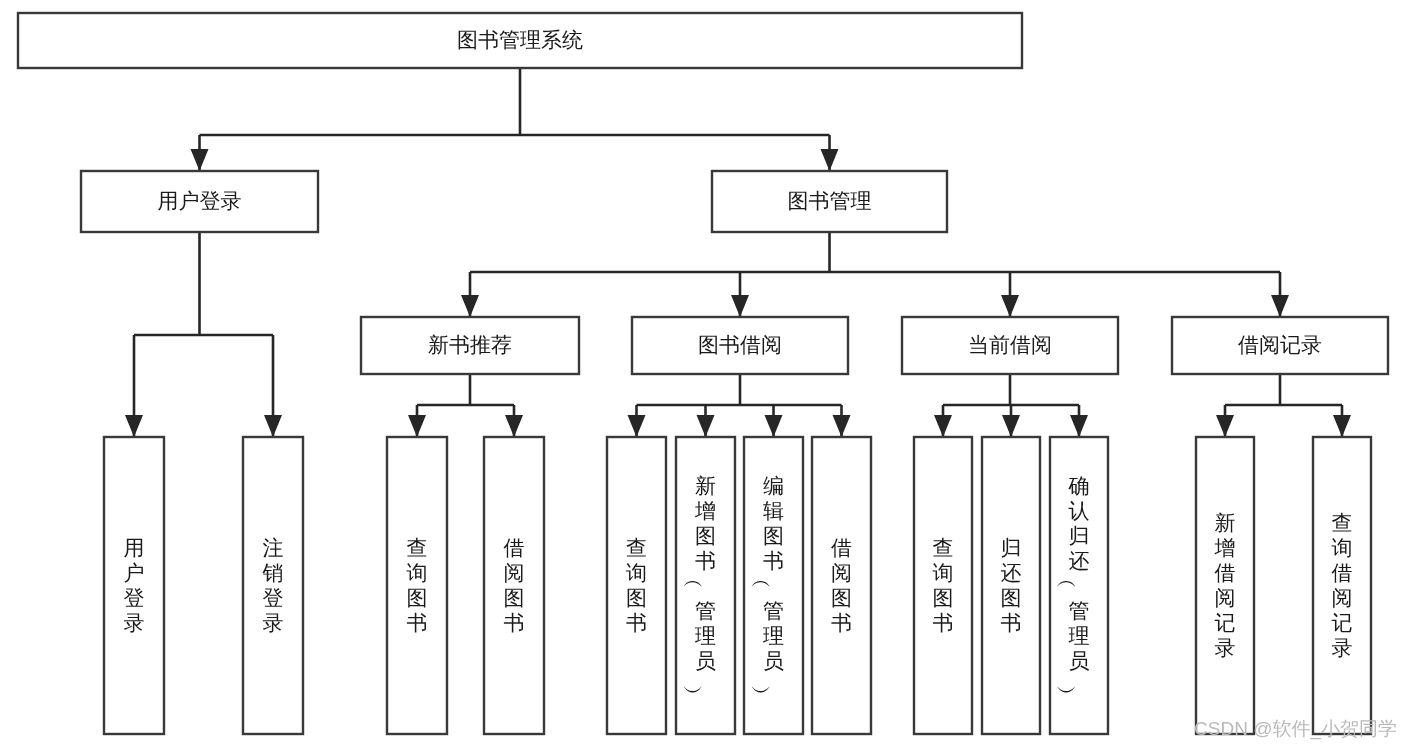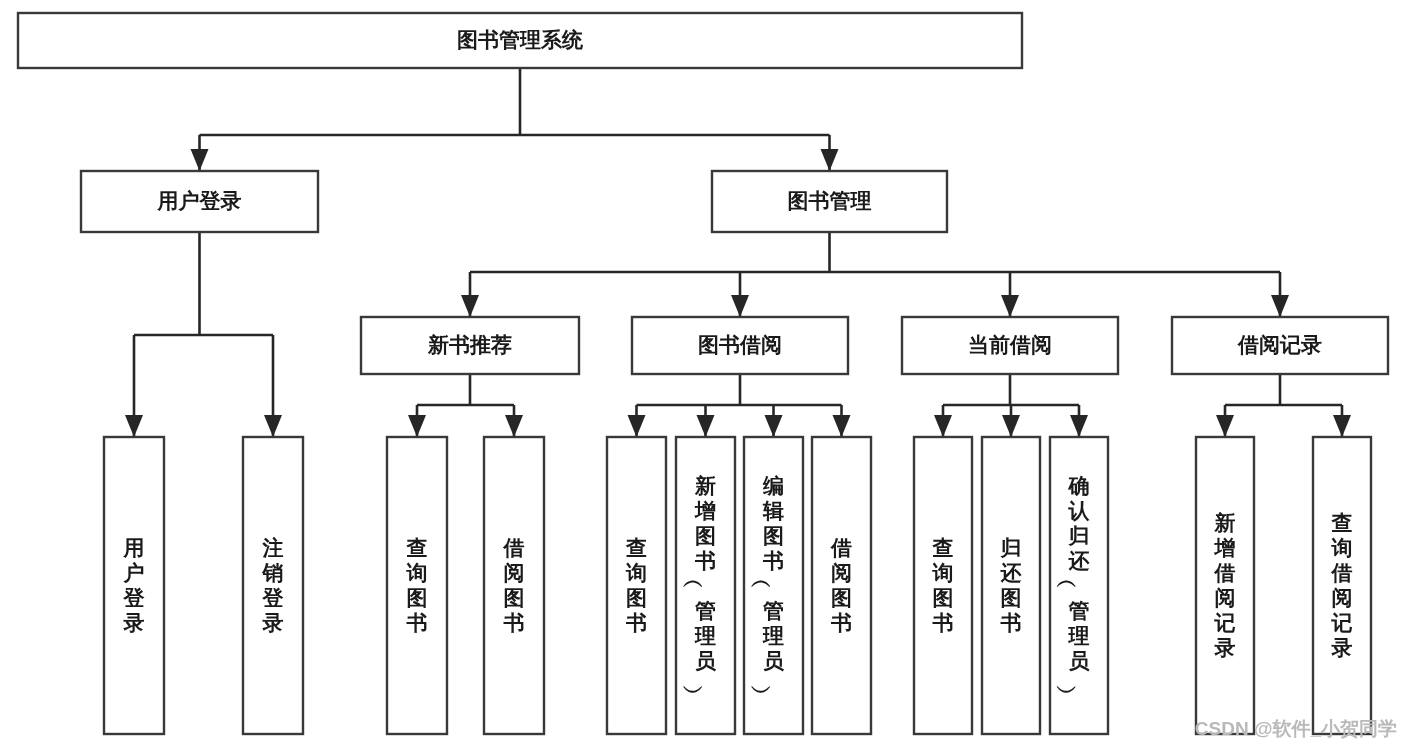--- a/index.html
+++ b/index.html
@@ -10,21 +10,20 @@
   }
   body {
     font-family: "Liberation Sans", "DejaVu Sans", sans-serif;
   }
   #diagram-root {
     position: relative;
     width: 1405px;
     height: 747px;
     background: #ffffff;
     overflow: hidden;
-    font-weight: bold;
   }
   svg.diagram-canvas {
     position: absolute;
     top: 0;
     left: 0;
     width: 1405px;
     height: 747px;
     display: block;
   }
   .node-box {

